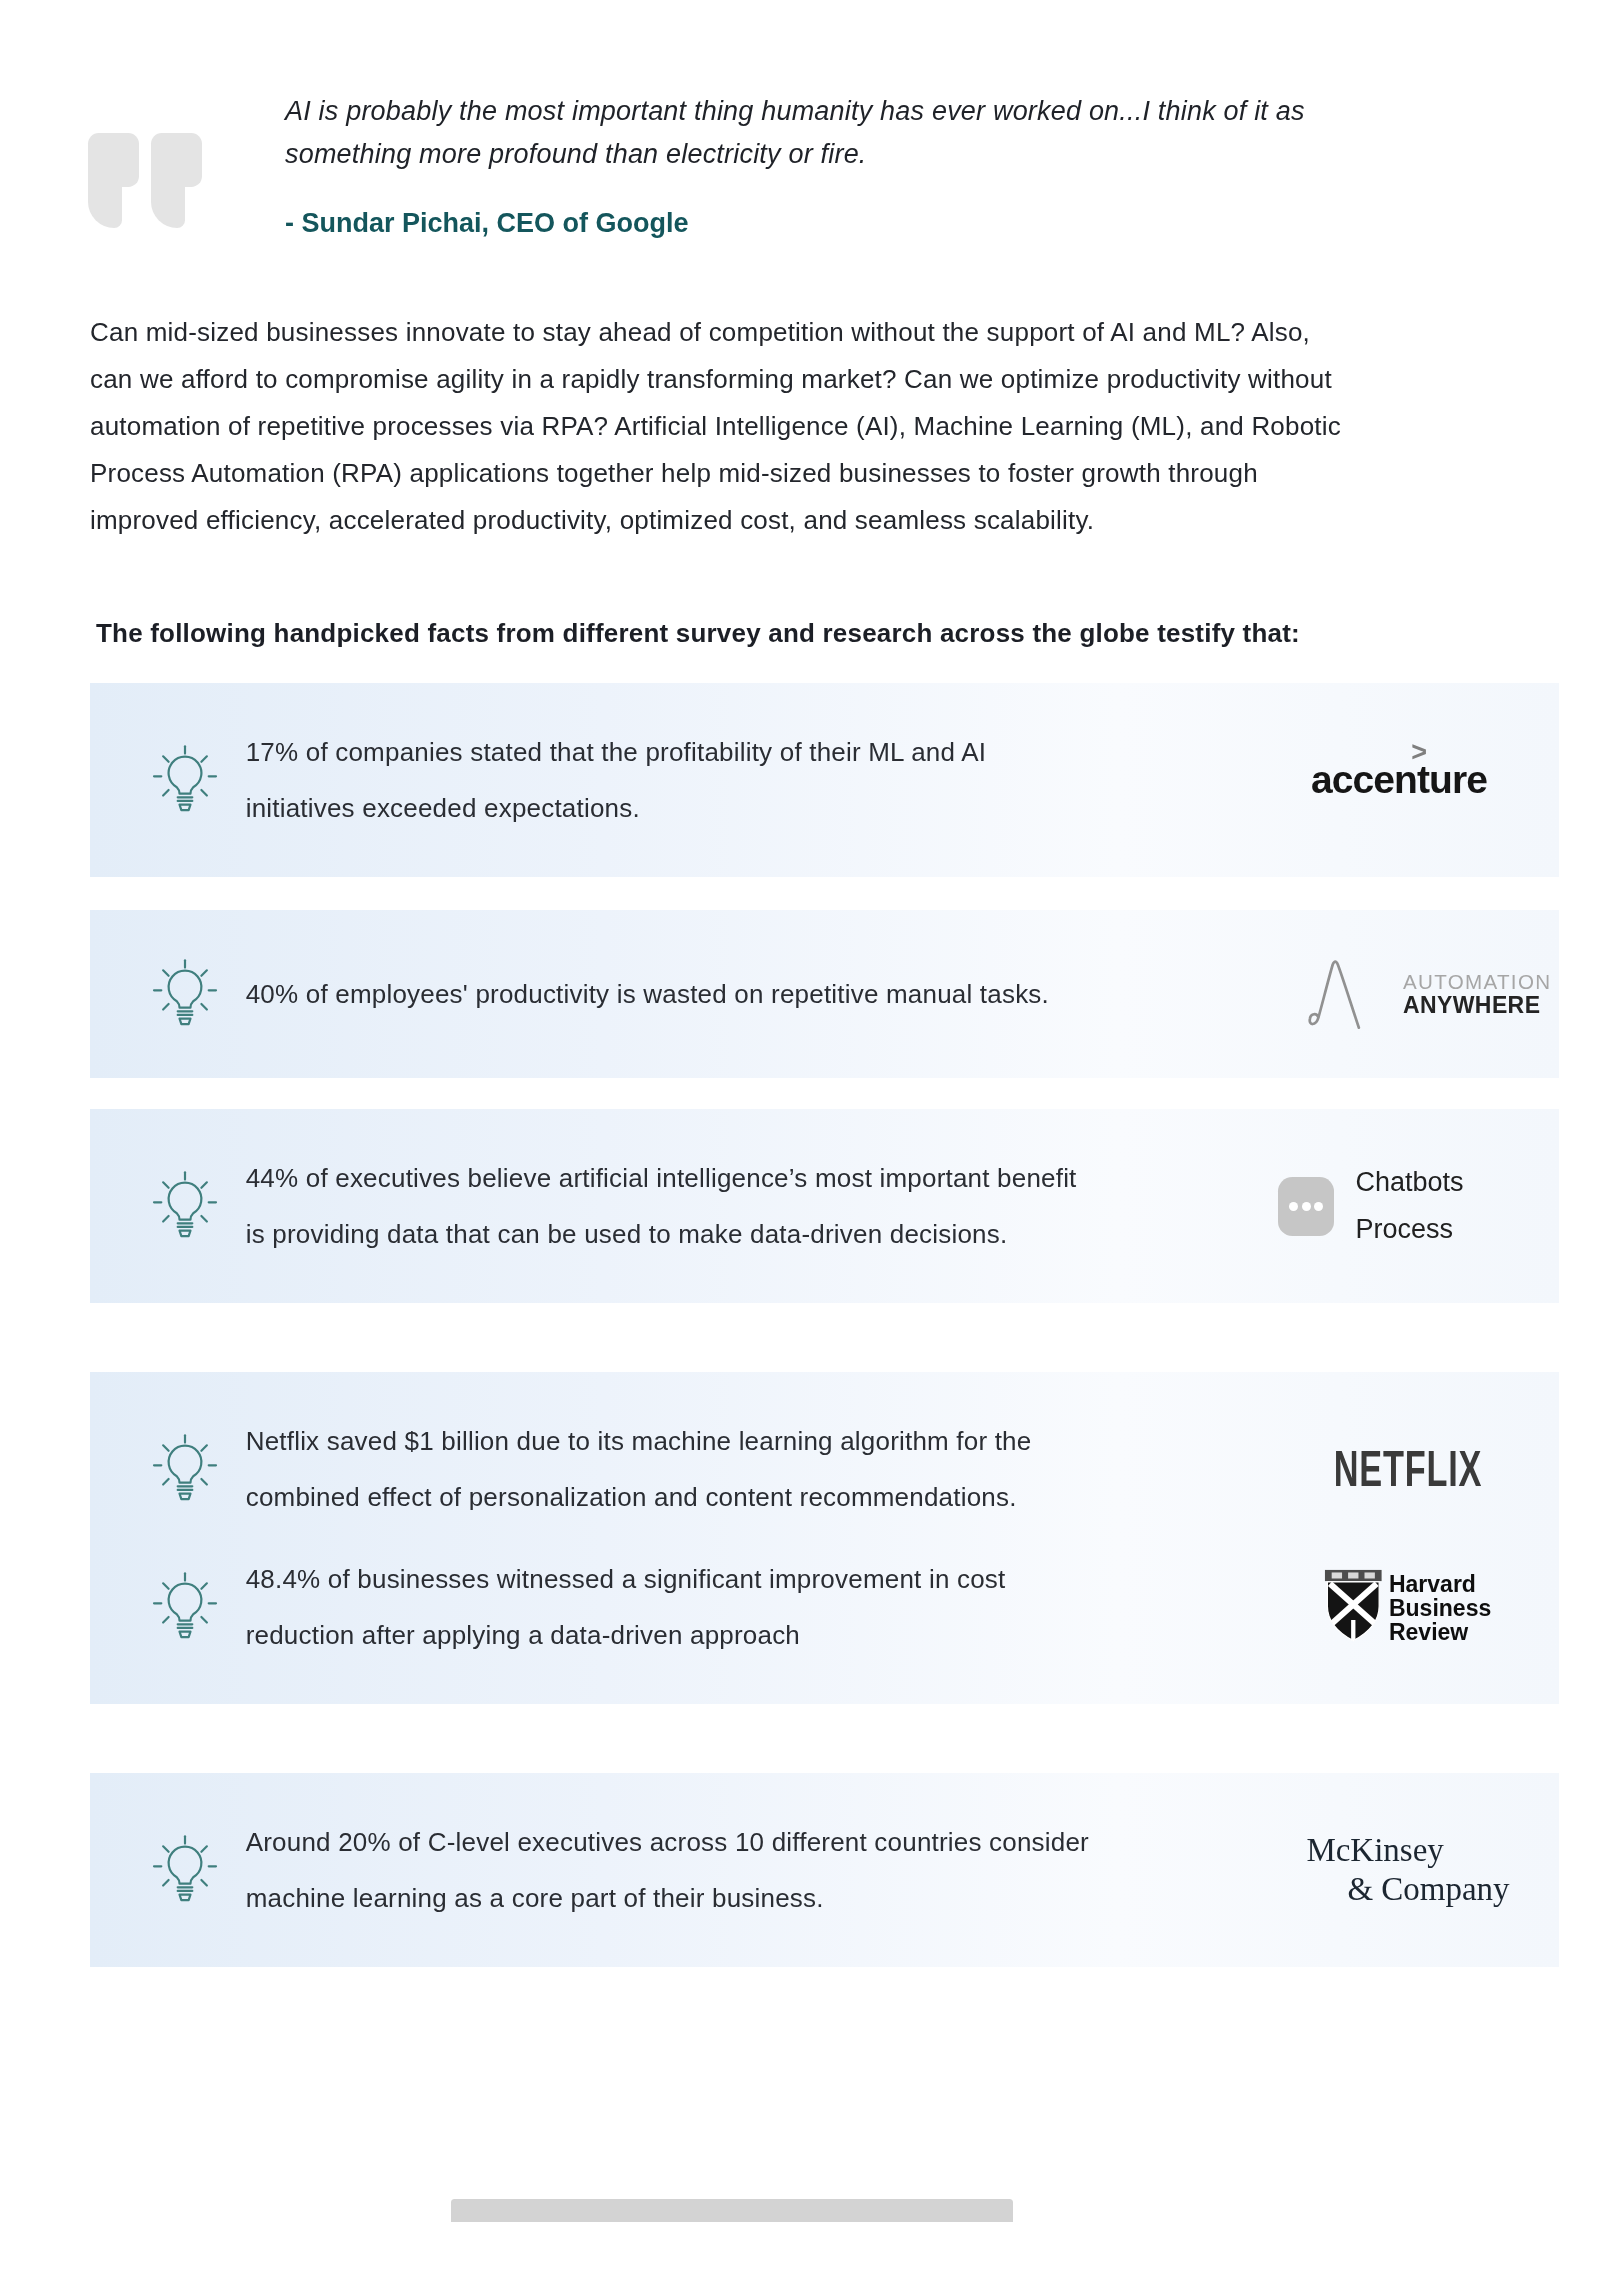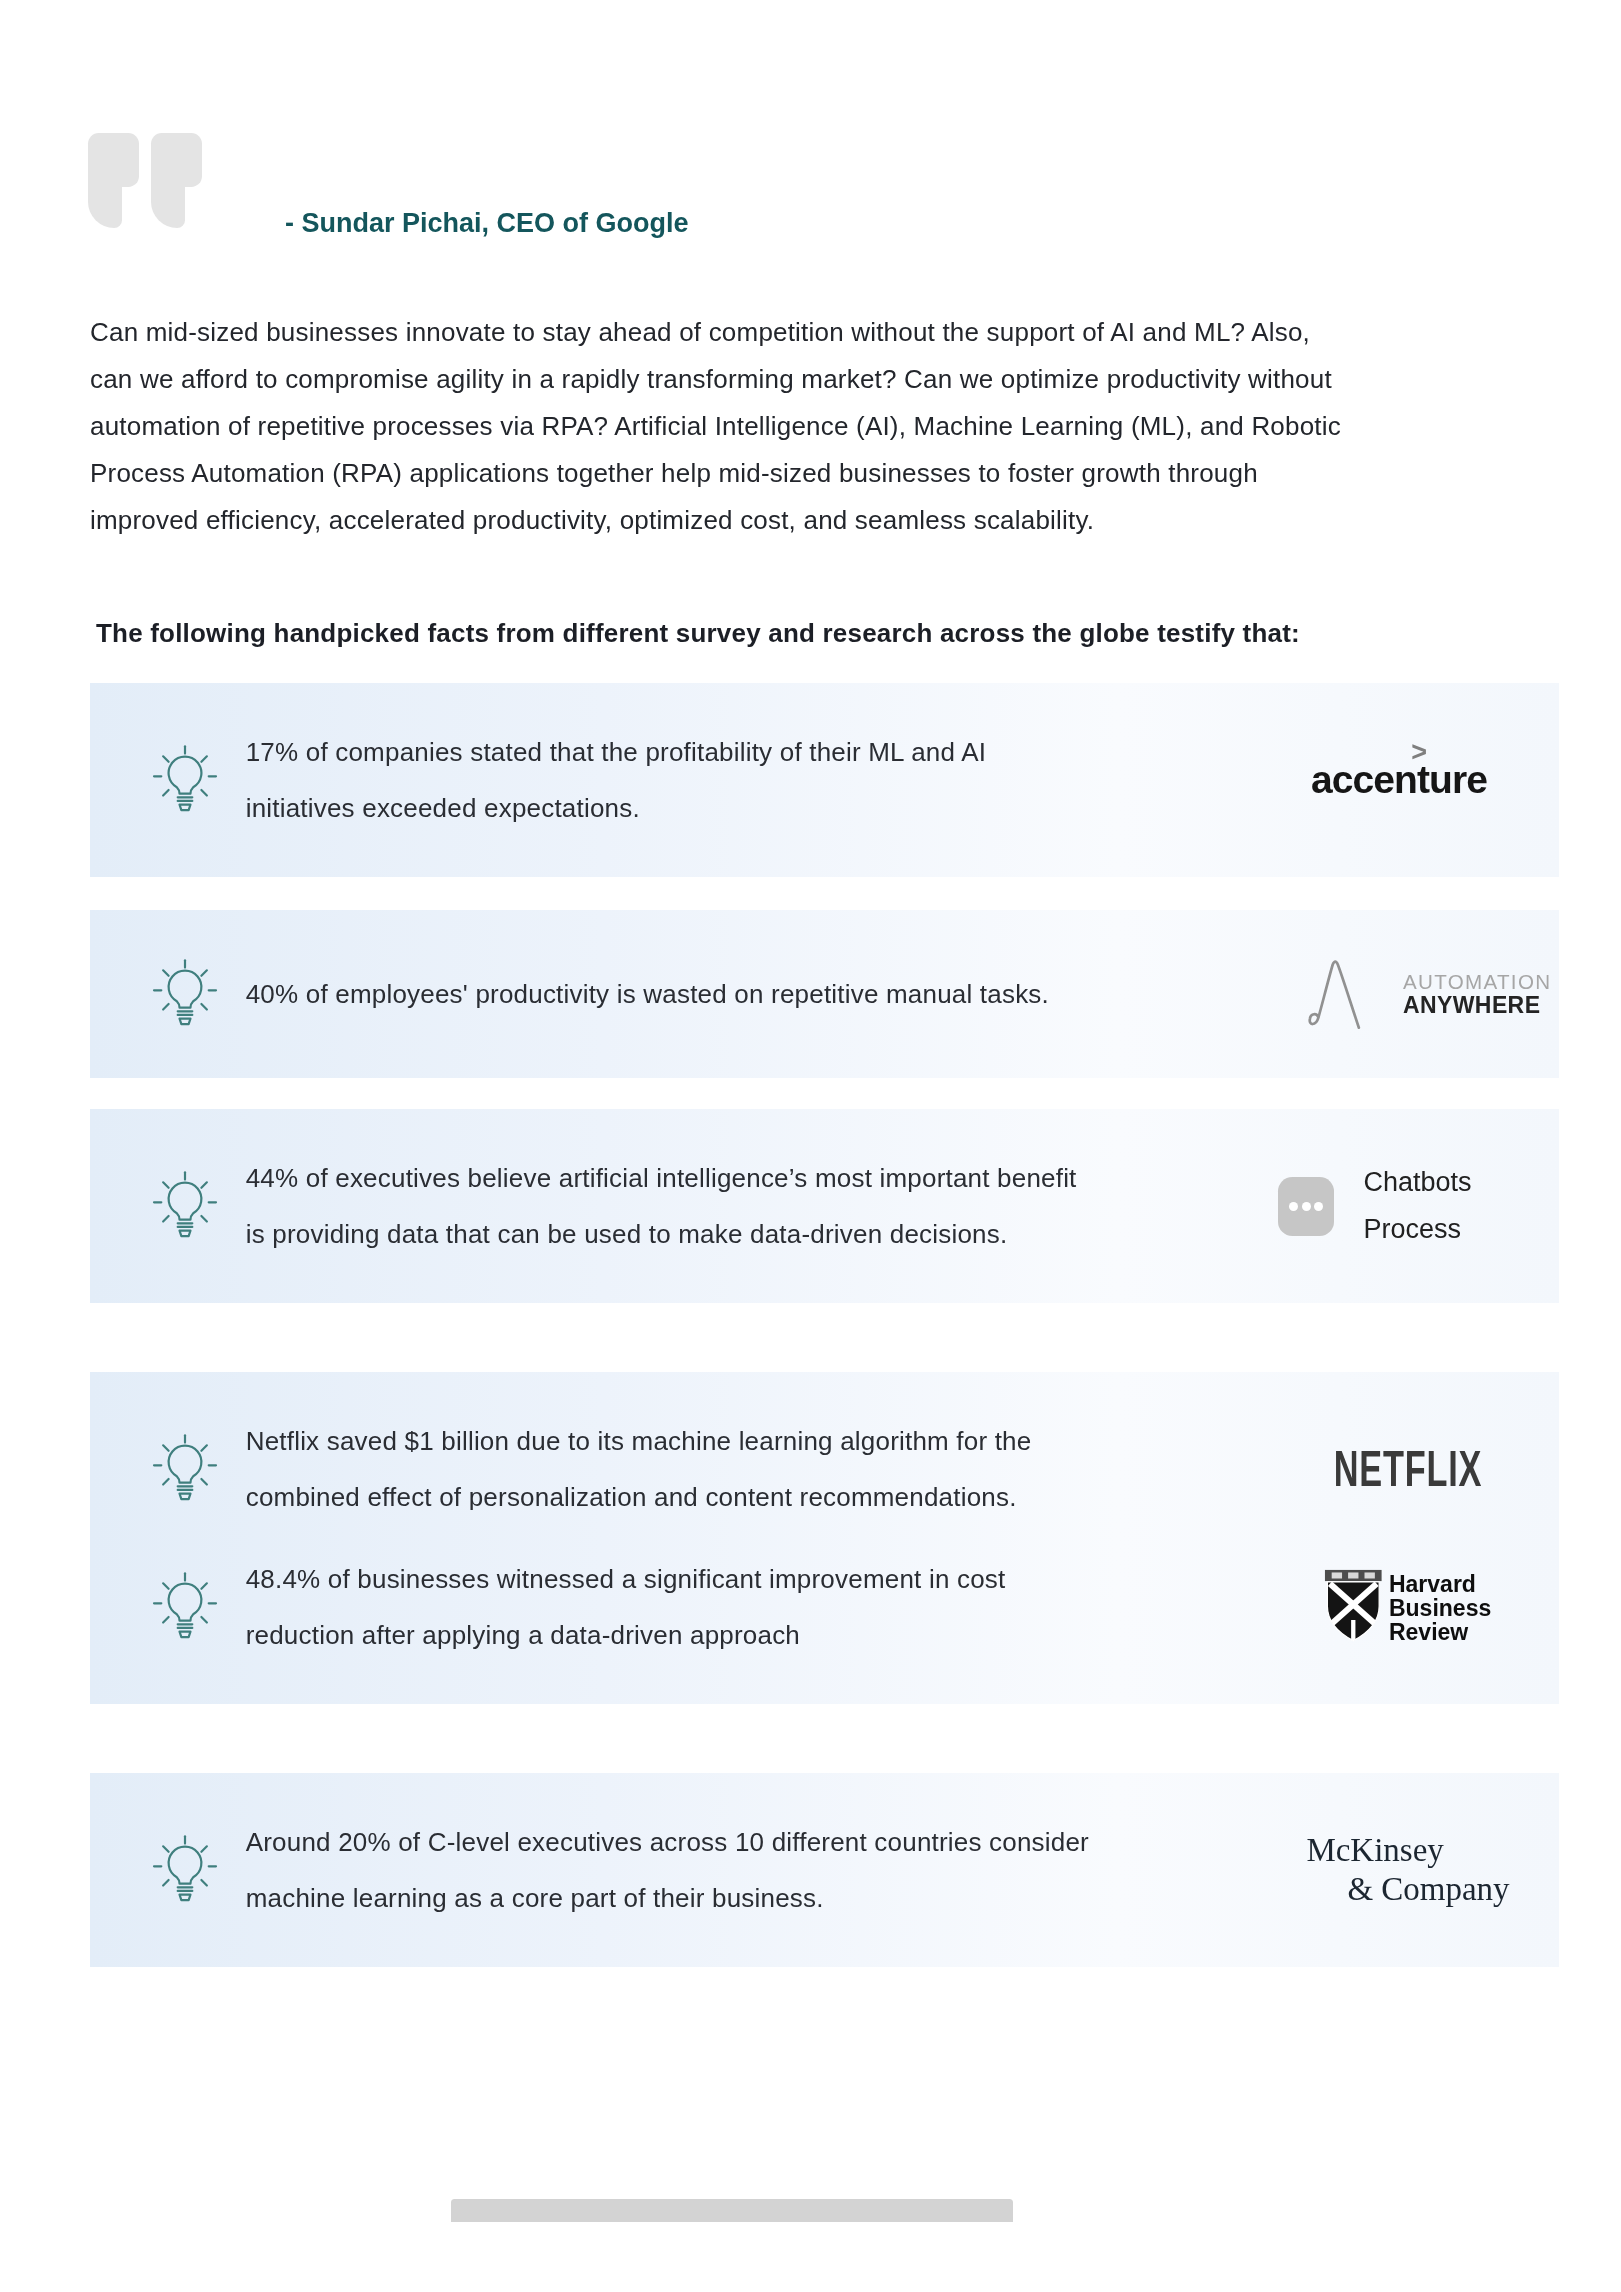--- a/index.html
+++ b/index.html
@@ -59,21 +59,21 @@
   .bulb svg { width:82px; height:82px; stroke:#3f7f7e; fill:none;
               stroke-width:2.4; stroke-linecap:round; stroke-linejoin:round; }
   .card-text {
     margin:0 0 0 19.7px; font-size:26px; line-height:56px; color:#2a2d33;
     white-space:pre; letter-spacing:0.2px;
   }
 
   .logo { position:absolute; top:50%; transform:translate(-50%,-50%); white-space:nowrap; }
   .c0 .logo { left:1309px; }
   .c1 .logo { left:1339px;gap:32px; }
-  .c2 .logo { left:1188px; transform:translate(0,-50%);gap:8px; }
+  .c2 .logo { left:1188px; transform:translate(0,-50%); }
   .c3 .logo { left:1318px; }
   .c4 .logo { left:1318px; }
   .c5 .logo { left:1318px; }
 
   
   .logo-accenture { text-align:center; }
   .acc-text { font-size:39px; font-weight:bold; color:#161616; letter-spacing:-0.9px; }
   .acc-sym  { position:absolute; left:57%; top:-21.5px; font-size:27px; font-weight:bold; color:#7f7f7f; }
 
   
@@ -114,20 +114,22 @@
 </style>
 </head>
 <body>
 
 <div class="page">
 
   <div class="quote-mark">
     <span class="qm m1"></span>
     <span class="qm m2"></span>
   </div>
+  <p class="quote-text">AI is probably the most important thing humanity has ever worked on...I think of it as
+something more profound than electricity or fire.</p>
   <p class="quote-attr">- Sundar Pichai, CEO of Google</p>
 
   <p class="intro">Can mid-sized businesses innovate to stay ahead of competition without the support of AI and ML? Also,
 can we afford to compromise agility in a rapidly transforming market? Can we optimize productivity without
 automation of repetitive processes via RPA? Artificial Intelligence (AI), Machine Learning (ML), and Robotic
 Process Automation (RPA) applications together help mid-sized businesses to foster growth through
 improved efficiency, accelerated productivity, optimized cost, and seamless scalability.</p>
 
   <p class="facts-heading">The following handpicked facts from different survey and research across the globe testify that:</p>
 

